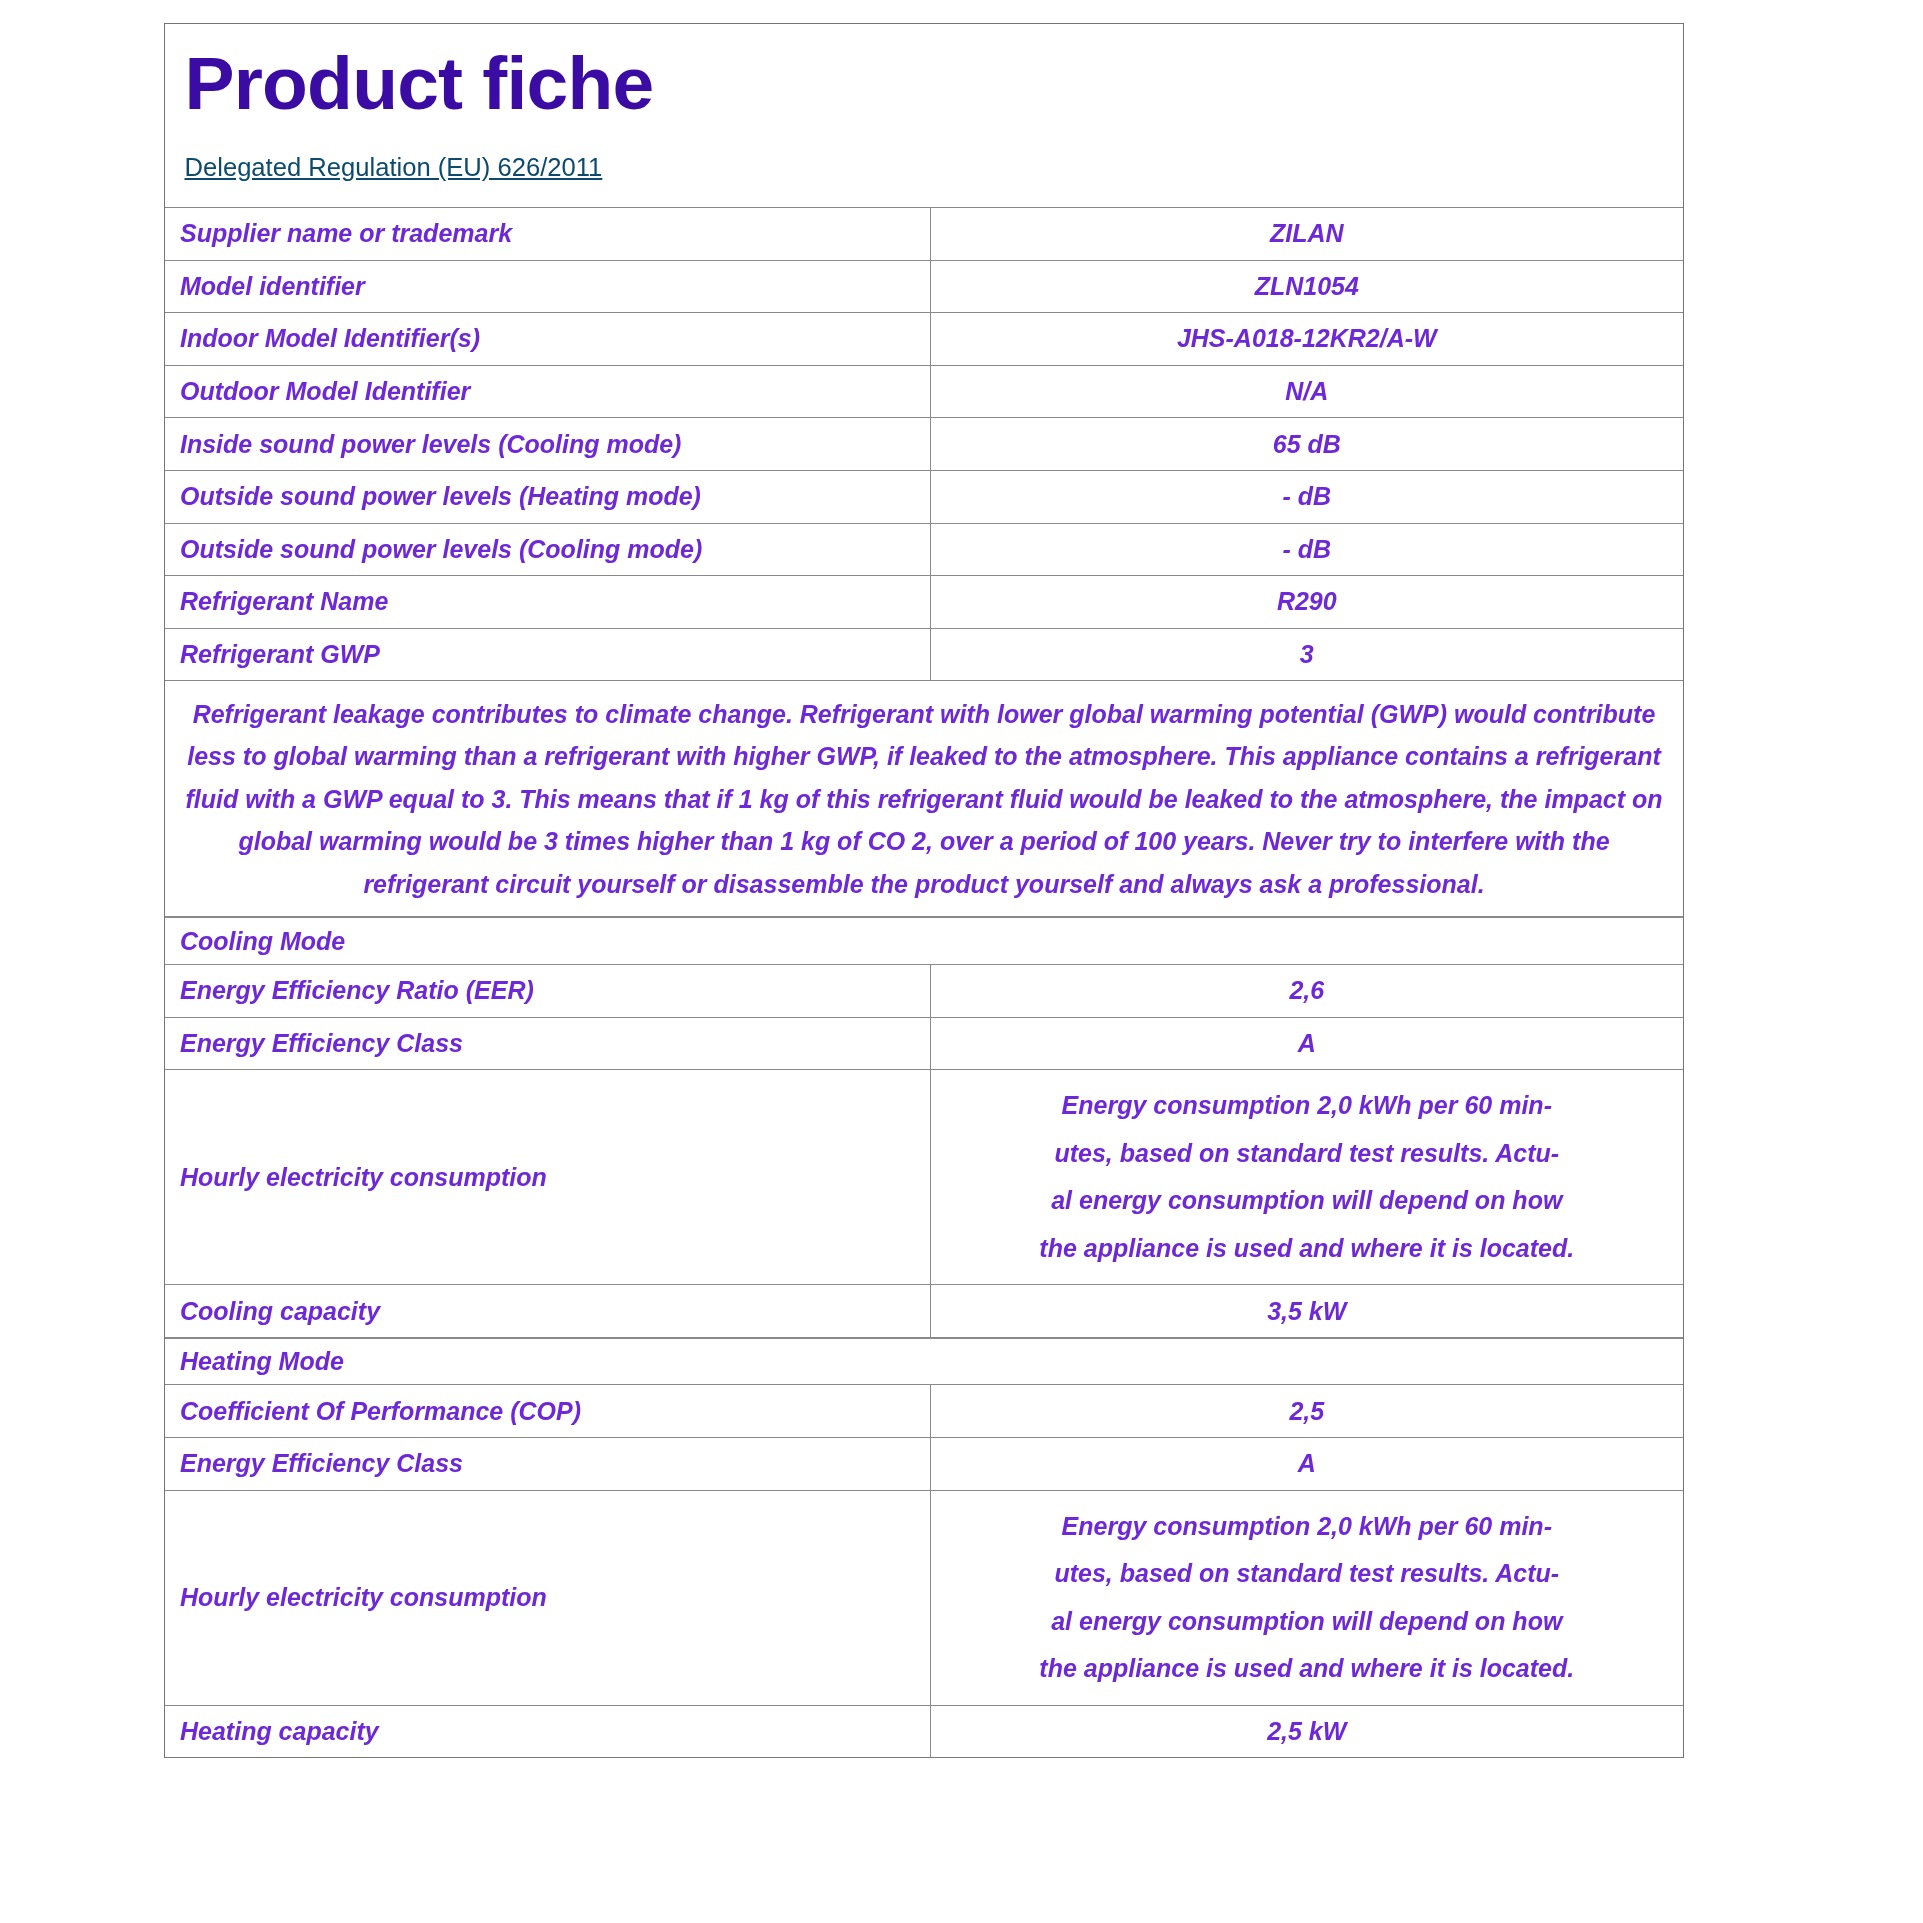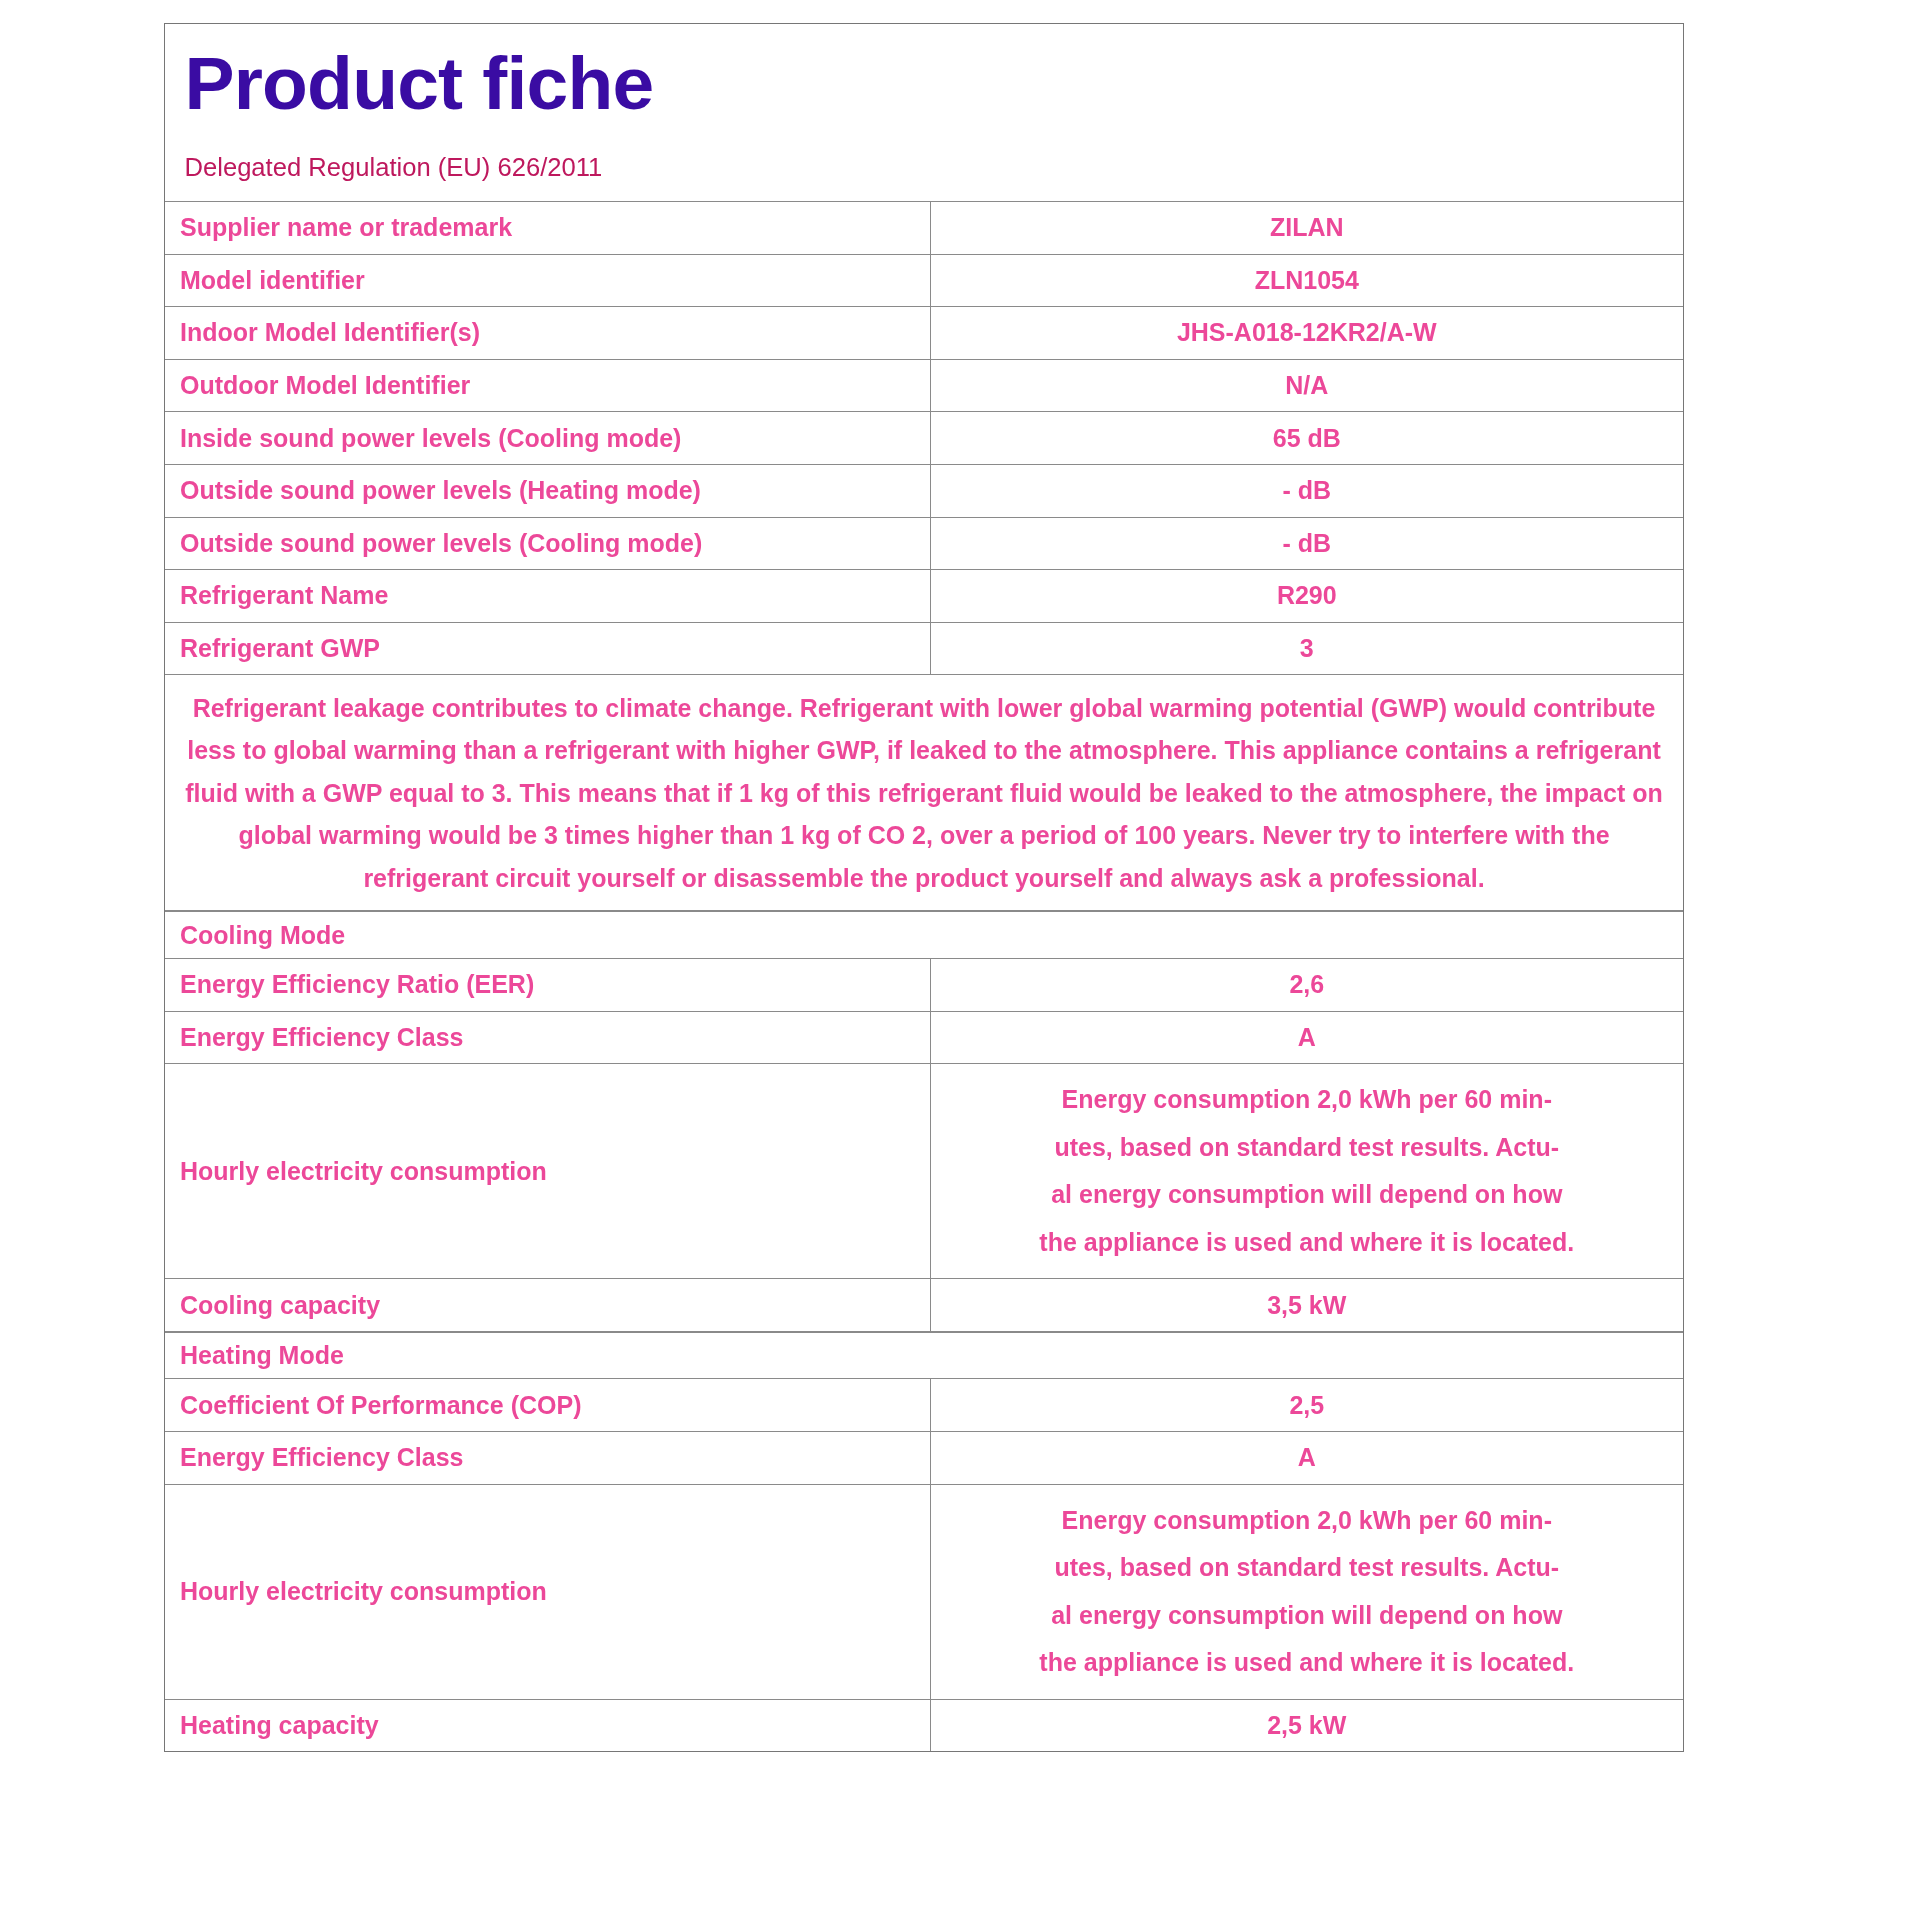--- a/index.html
+++ b/index.html
@@ -30,30 +30,32 @@
     margin: 0 0 32px 0;
     font-size: 75px;
     line-height: 1.0;
     font-weight: 800;
     letter-spacing: -0.8px;
     color: #3a0ca3;
   }
   .doc-subtitle {
     font-size: 25.6px;
     font-weight: 400;
-    color: #be185d;
-    margin-bottom: 4px;
+    color: #0c4a6e;
+    margin-bottom: 10px;
+    text-decoration: underline;
   }
   table.fiche {
     width: 100%;
     border-collapse: collapse;
     font-size: 25px;
     font-weight: 700;
-    color: #ec4899;
+    color: #6d28d9;
     table-layout: fixed;
+    font-style: italic;
   }
   table.fiche td {
     border-top: 1.5px solid #8a8a8a;
     padding: 11.3px 15px;
     vertical-align: middle;
     box-sizing: border-box;
   }
   table.fiche td + td {
     border-left: 1.5px solid #8a8a8a;
   }

